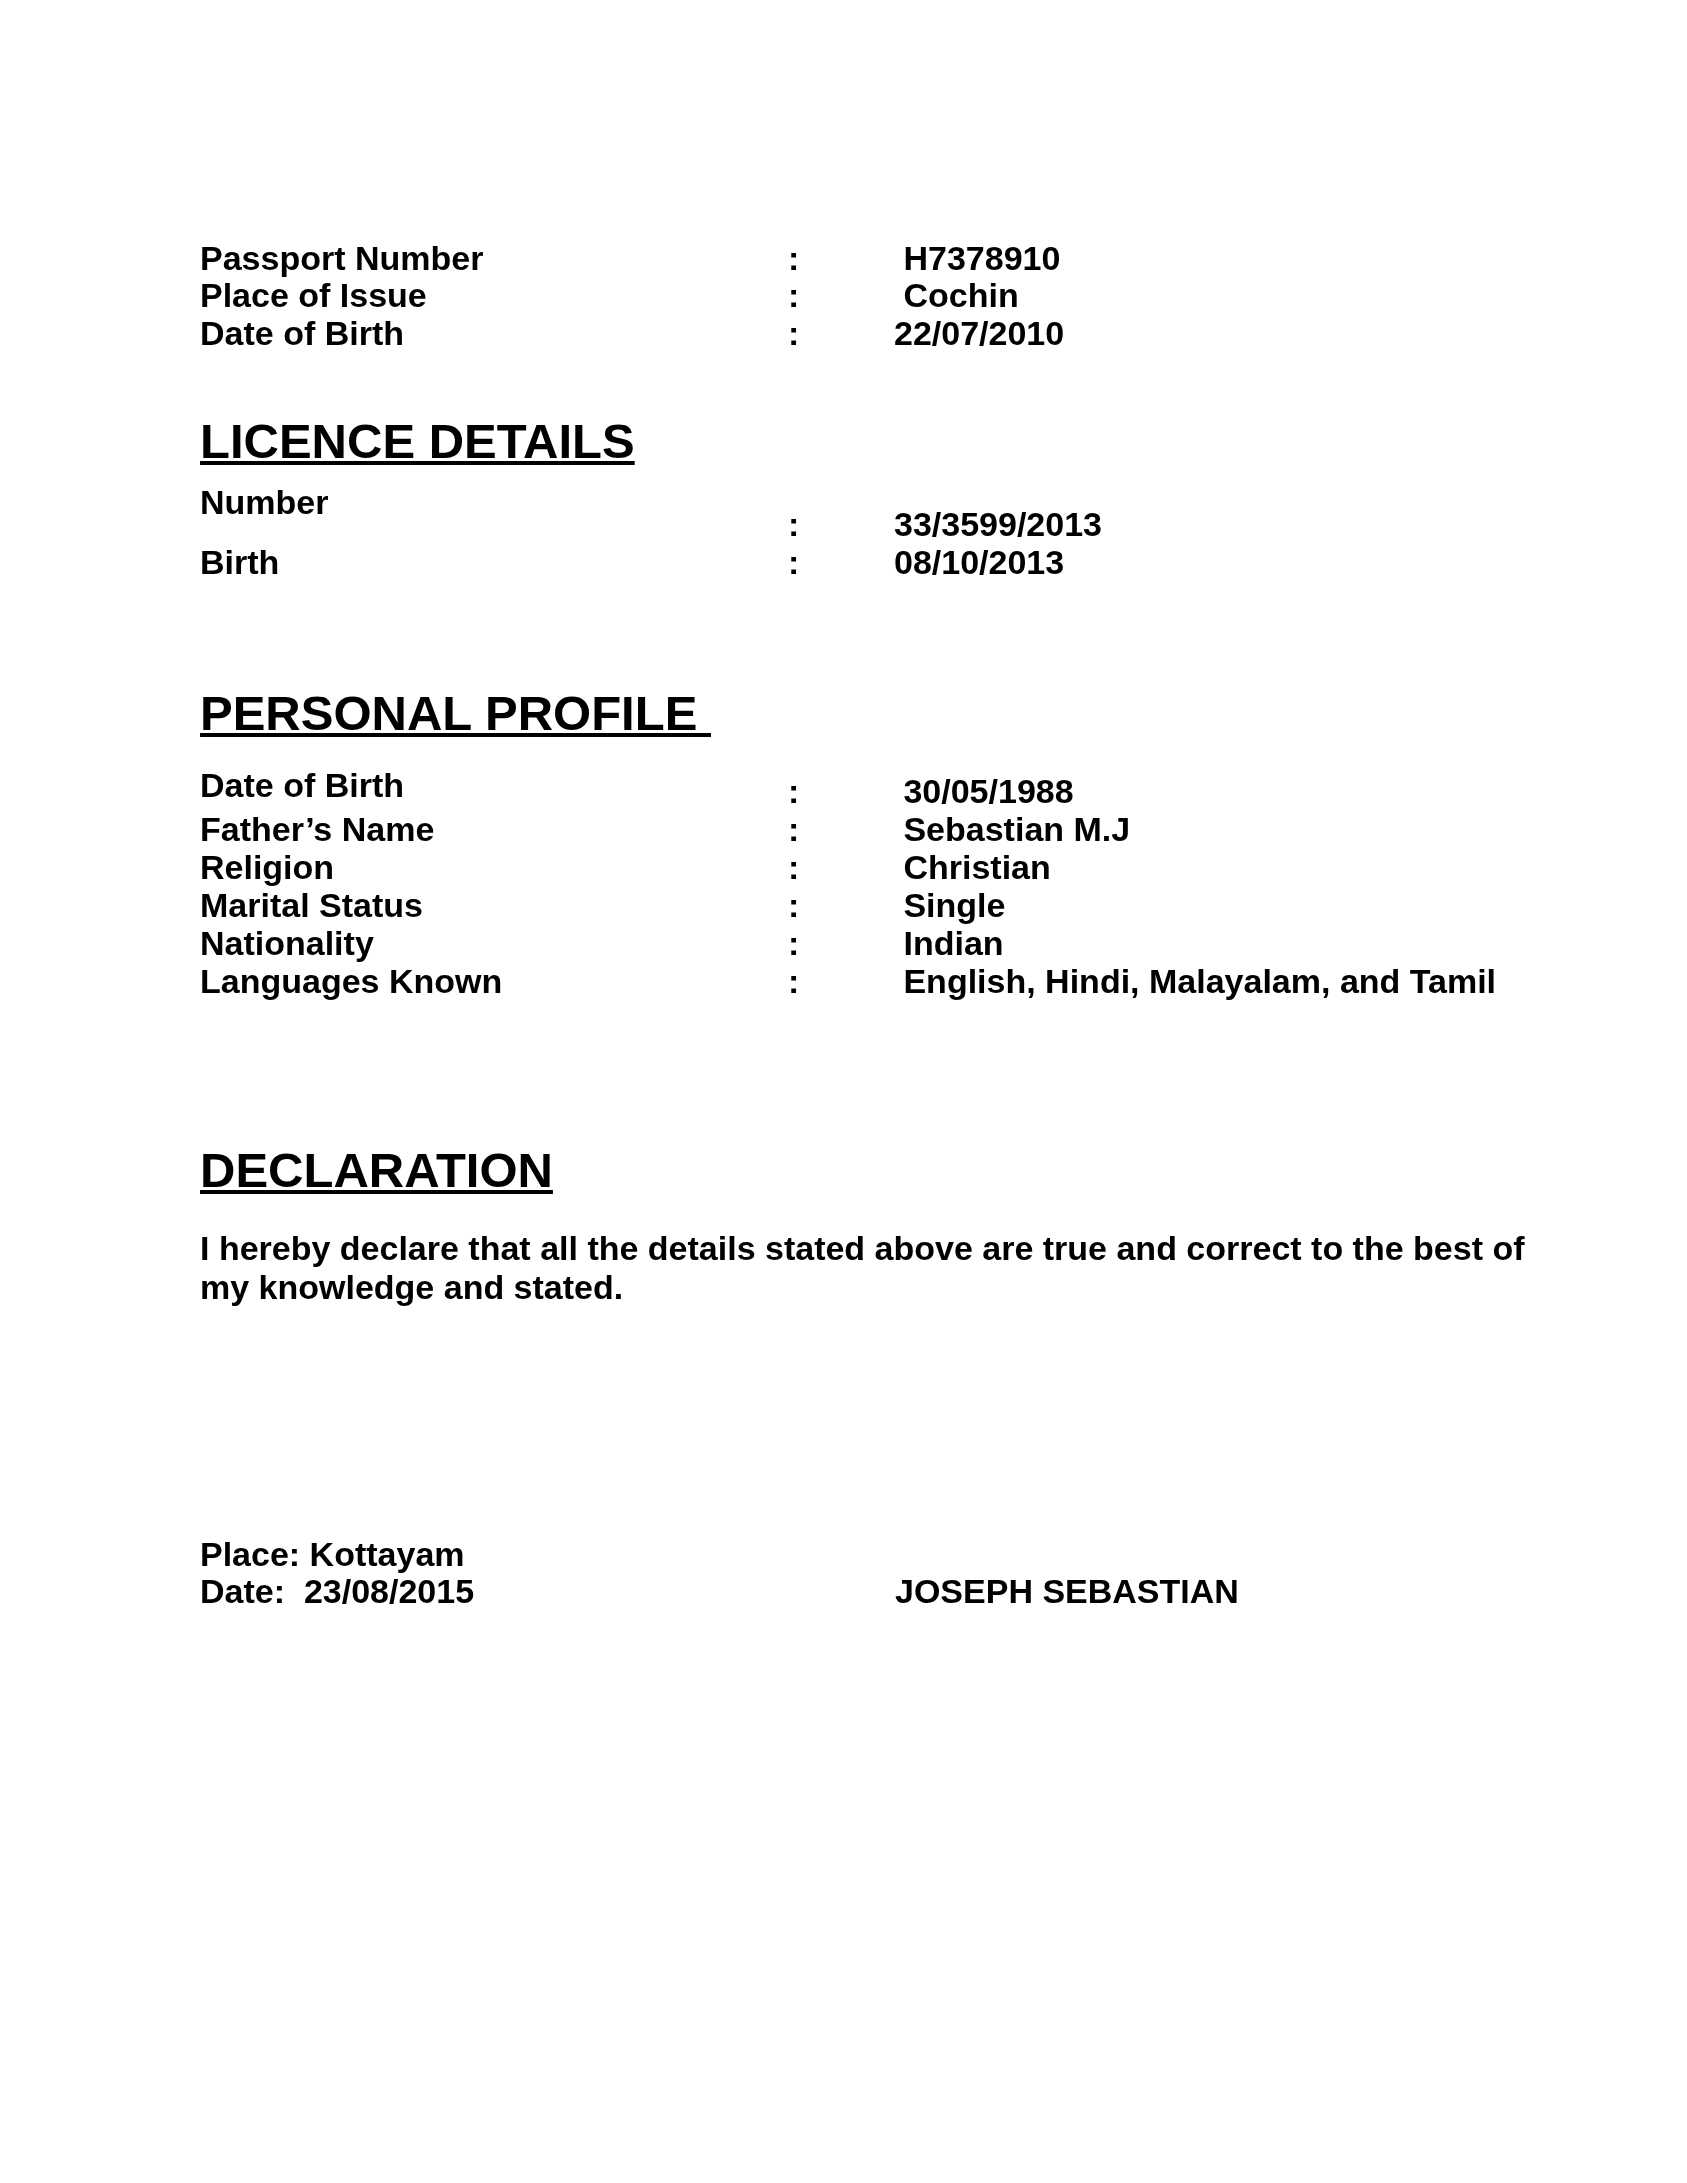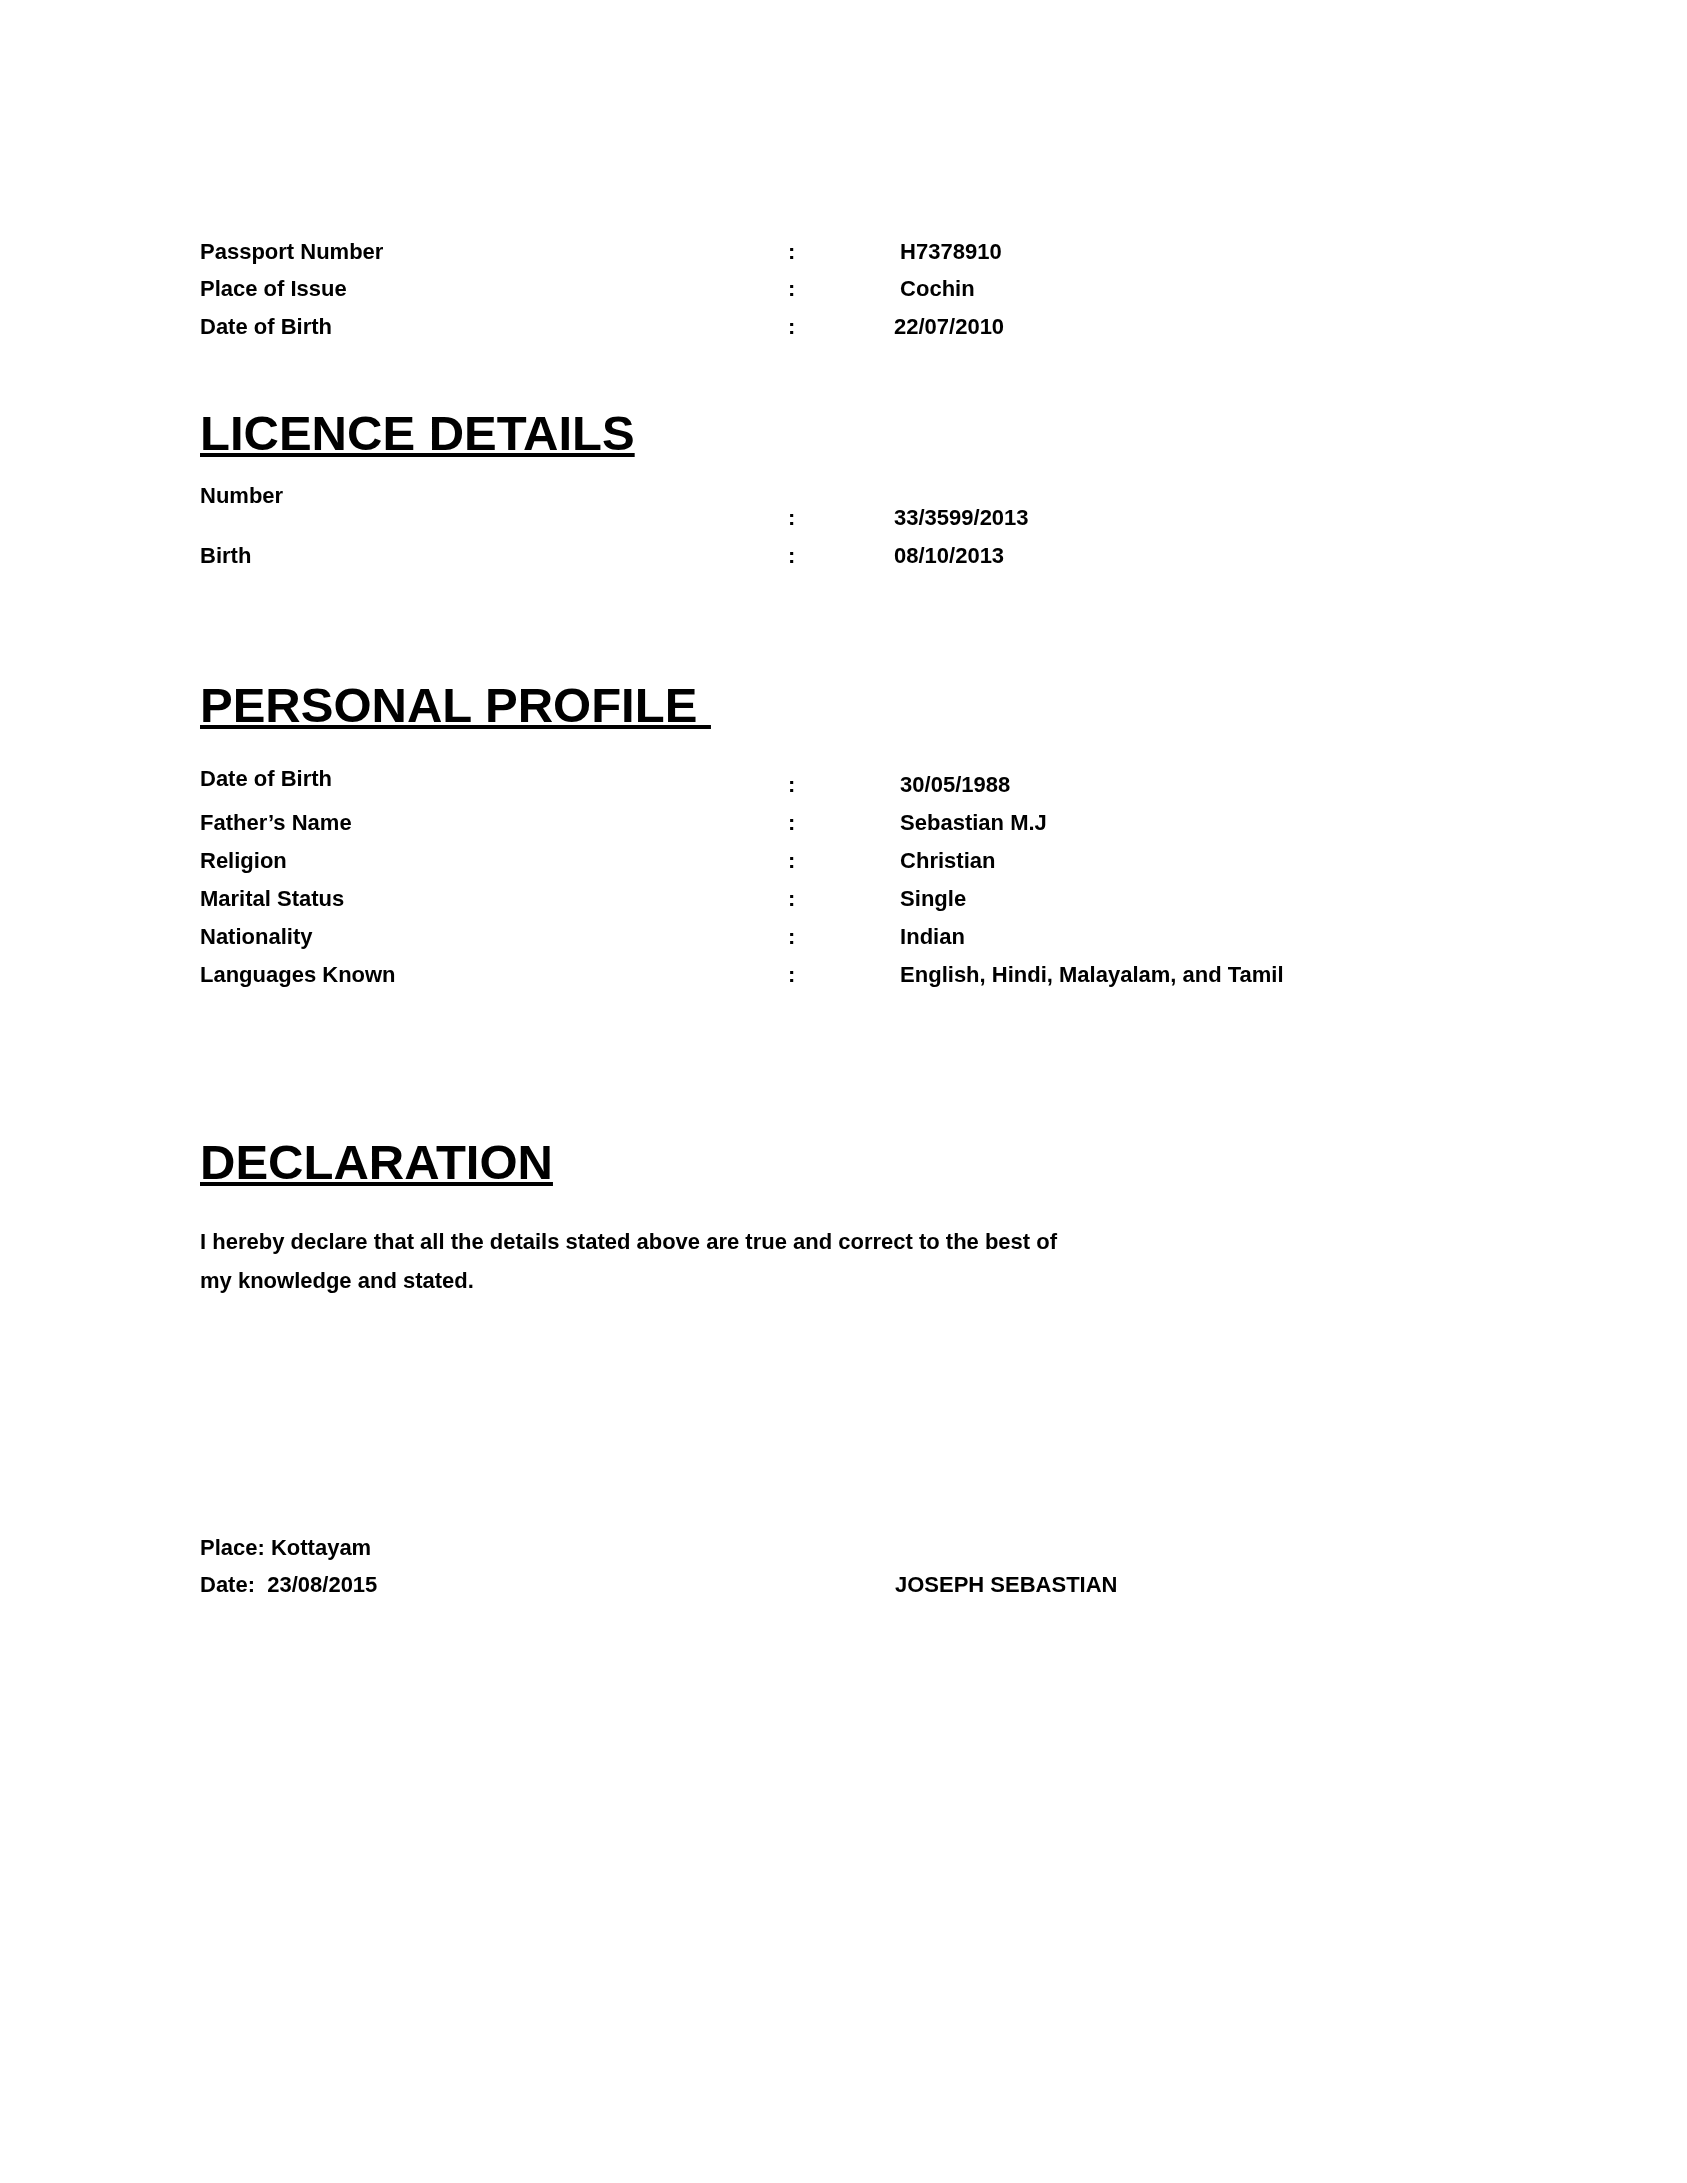--- a/index.html
+++ b/index.html
@@ -1,20 +1,20 @@
 <!DOCTYPE html>
 <html style="font-size:13px"><head>
   <meta charset="utf-8">
   <style>
     html, body { margin: 0; padding: 0; background: #ffffff; }
     body { width: 1687px; height: 2183px; position: relative; overflow: hidden;
            font-family: "Liberation Sans", sans-serif; color: #000000; }
-    .t { position: absolute; white-space: pre; font-weight: bold; font-size: 22px; line-height: 1; }
+    .t { position: absolute; white-space: pre; font-weight: bold; font-size: 34px; line-height: 1; }
     .h { position: absolute; white-space: pre; font-weight: bold; font-size: 49px; line-height: 1;
-         text-decoration: underline; text-decoration-thickness: 4.1px; text-underline-offset: 3.3px; }
+         text-decoration: underline; text-decoration-thickness: 4.1px; text-underline-offset: 3.3px; margin-top: 8px; }
     .lbl { left: 200px; }
     .col { left: 788px; }
     .val { left: 894px; }
   </style>
 </head>
 <body>
 
 <div>
   <div class="t lbl" style="top:241px">Passport Number</div>
   <div class="t col" style="top:241px">:</div>

